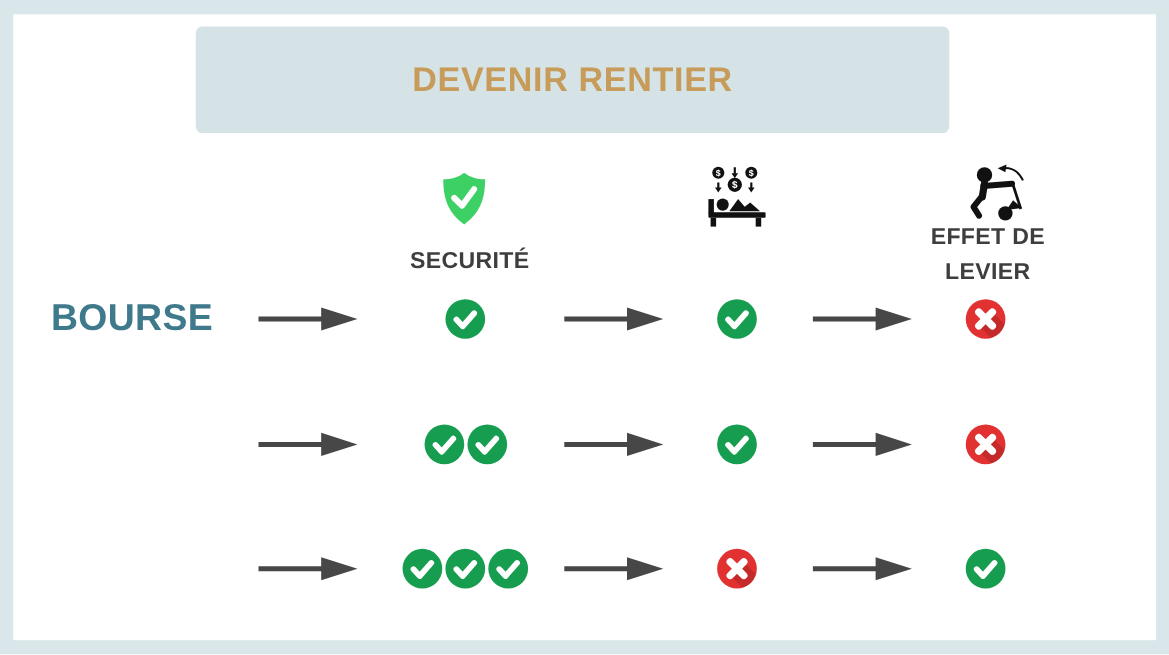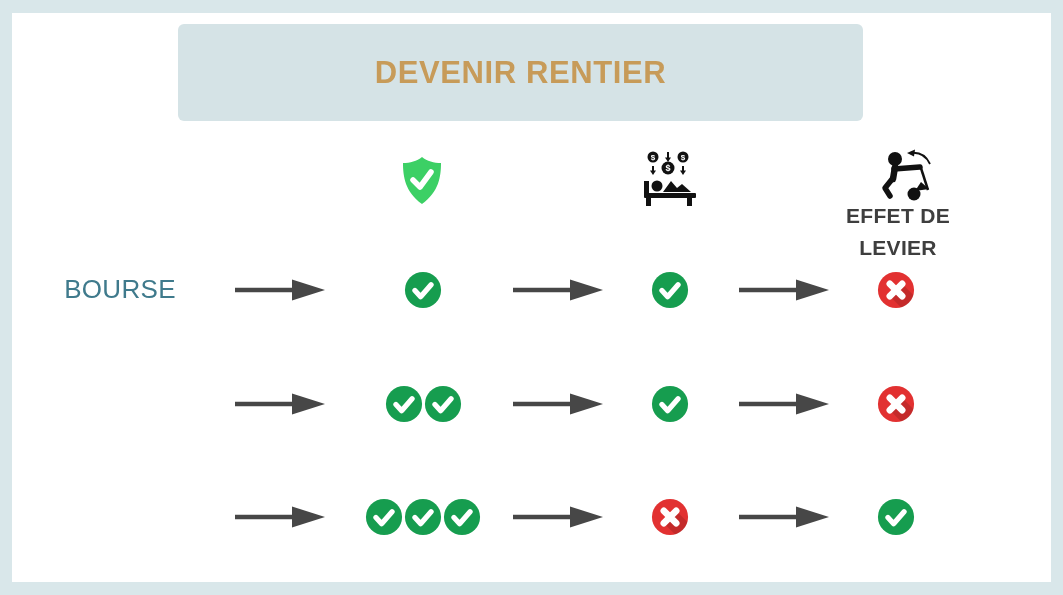--- a/index.html
+++ b/index.html
@@ -16,21 +16,21 @@
     display:flex;flex-direction:column;align-items:center;justify-content:center;gap:5px;
   }
   .title{color:var(--title-gold,#c79b59);font-size:31px;font-weight:bold;letter-spacing:.6px;}
   .subtitle{color:var(--subtitle-teal,#2f7080);font-size:24px;font-weight:bold;letter-spacing:.3px;}
   .col-label{
     position:absolute;color:var(--col-label,#3e3e3e);
     font-weight:bold;font-size:21px;text-align:center;letter-spacing:.3px;line-height:1.5;
   }
   .row-label{
     position:absolute;color:var(--row-teal,#3f7a8c);
-    font-weight:normal;font-size:26px;text-align:center;line-height:1.45;
+    font-weight:bold;font-size:34px;text-align:center;line-height:1.45;
     display:flex;align-items:center;justify-content:center;letter-spacing:.3px;
   }
   .marks{position:absolute;display:flex;gap:1px;align-items:center;justify-content:center;height:38px;}
   .arrow{position:absolute;}
   .icon{position:absolute;}
   .ink-f{fill:var(--icon-black,#111);}
   .ink-s{stroke:var(--icon-black,#111);}
 </style>
 </head>
 <body>
@@ -73,20 +73,21 @@
     <polygon class="ink-f" points="33,7 41,3.5 40,10.5"></polygon>
     <circle class="ink-f" cx="21" cy="13" r="7"></circle>
     <path d="M21 21 L19 33" fill="none" class="ink-s" stroke-width="6.5" stroke-linecap="round"></path>
     <path d="M20 23 L46 21" fill="none" class="ink-s" stroke-width="5.5" stroke-linecap="round"></path>
     <path d="M19 32 L11 42 L16 50" fill="none" class="ink-s" stroke-width="5.5" stroke-linecap="round" stroke-linejoin="round"></path>
     <line class="ink-s" x1="46" y1="19" x2="54" y2="44" stroke-width="2.5"></line>
     <polygon class="ink-f" points="47,36 55,43 41,45"></polygon>
     <circle class="ink-f" cx="40" cy="48" r="6.5"></circle>
   </svg>
 
+  <div class="col-label" style="left:347px;top:222px;width:160px">SECURITÉ</div>
   <div class="col-label" style="left:838px;top:200px;width:120px">EFFET DE LEVIER</div>
 
   <div class="row-label" style="left:20px;top:250px;width:200px;height:80px">BOURSE</div>
 
   <svg class="arrow" style="left:234px;top:277px" width="92" height="26" viewBox="0 0 92 26">
       <line x1="1" y1="13" x2="63" y2="13" stroke="var(--arrow,#474747)" stroke-width="4.5"></line>
       <polygon points="58,2.5 91,13 58,23.5" fill="var(--arrow,#474747)"></polygon>
     </svg>
   <svg class="arrow" style="left:512px;top:277px" width="92" height="26" viewBox="0 0 92 26">
       <line x1="1" y1="13" x2="63" y2="13" stroke="var(--arrow,#474747)" stroke-width="4.5"></line>

